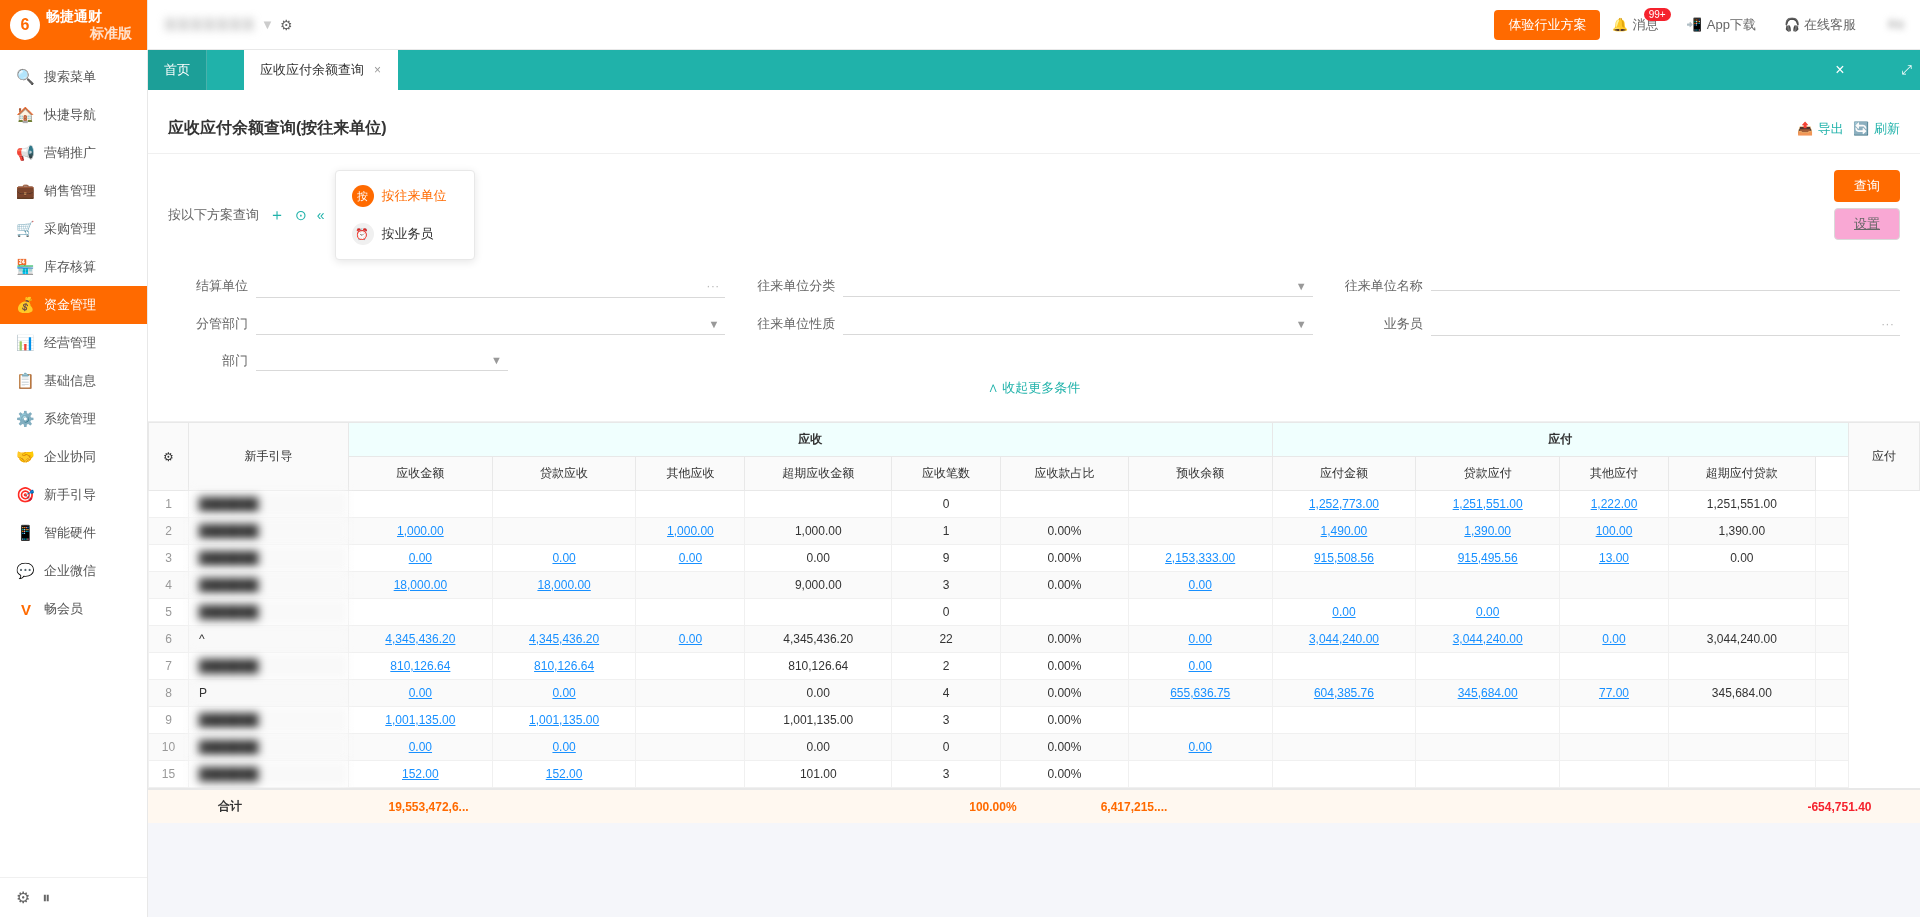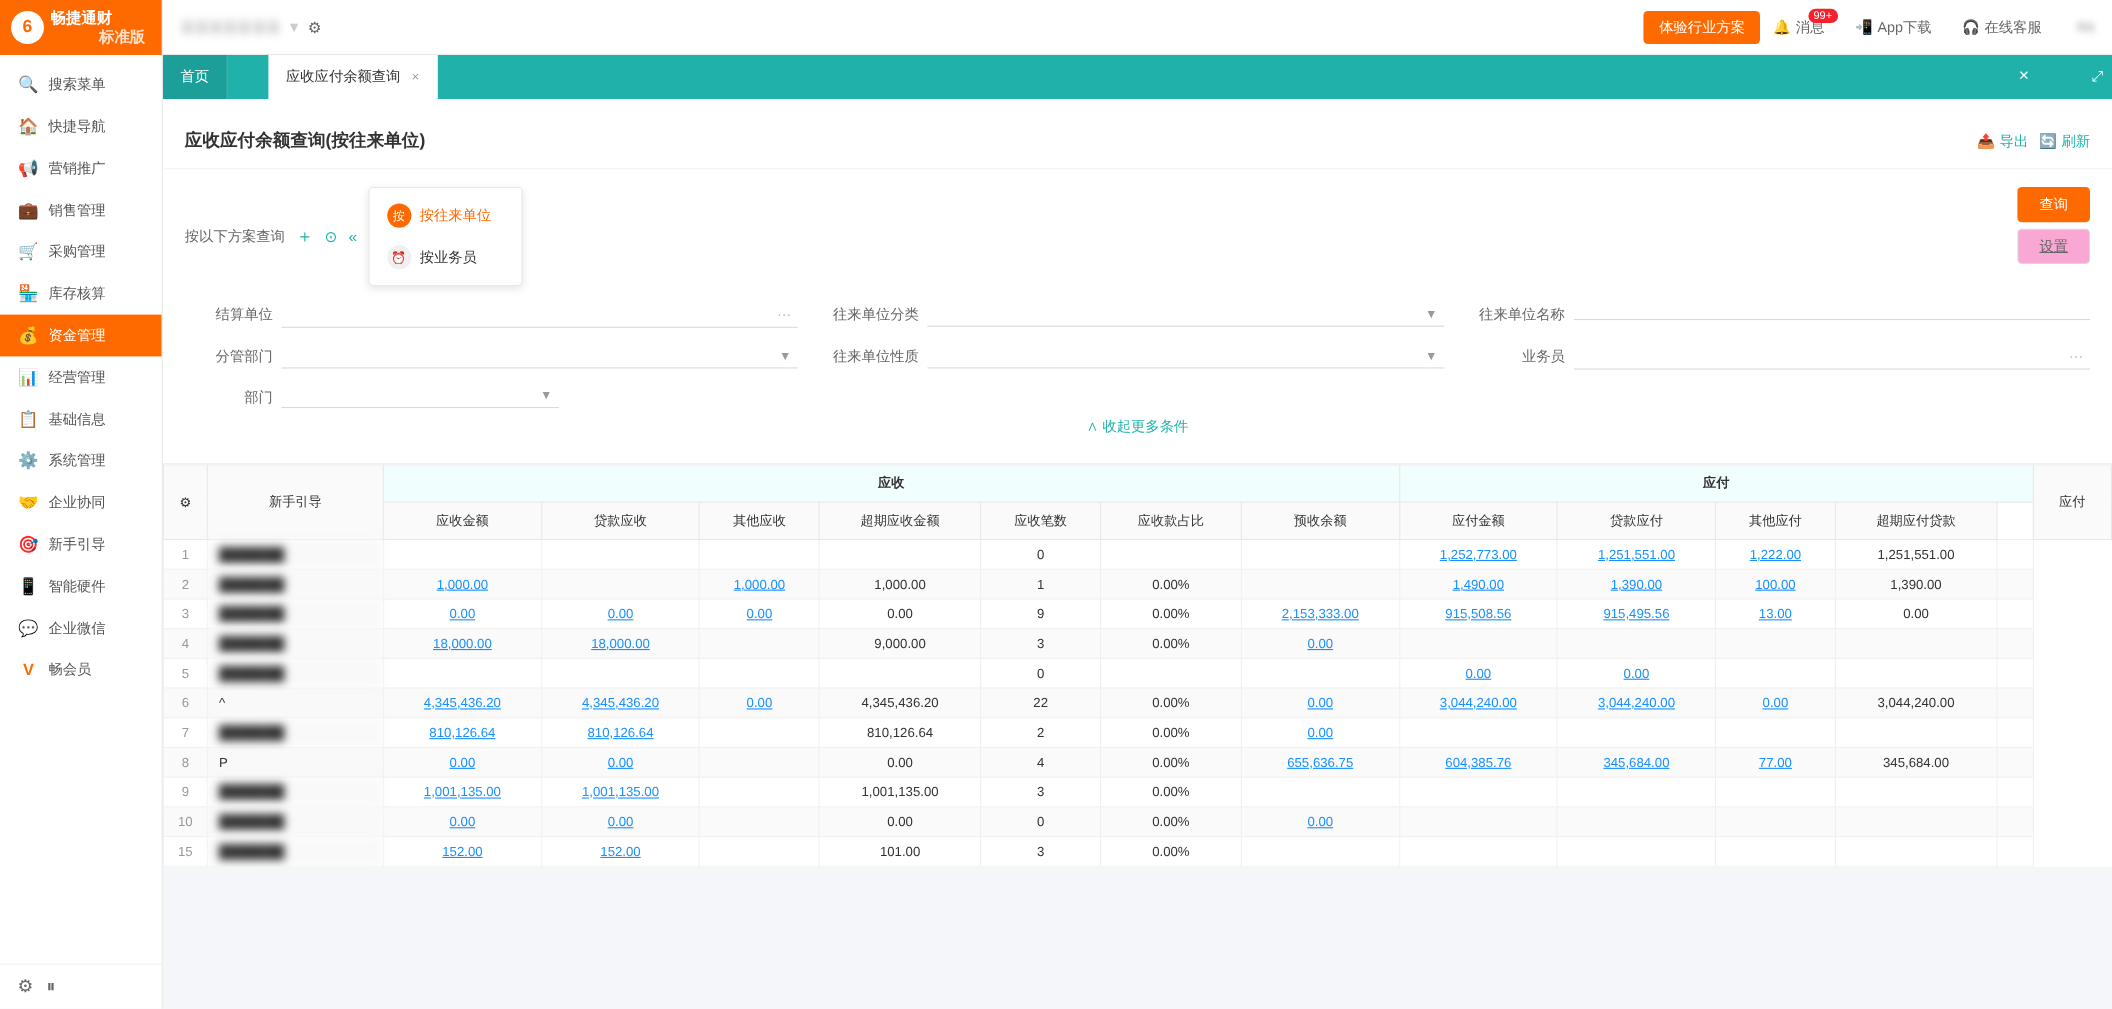--- a/index.html
+++ b/index.html
@@ -596,14 +596,28 @@
     <td class="link"></td>
     <td class="link"></td>
     <td class="link"></td>
     <td></td>
     <td></td>
   </tr>
           </tbody>
       </table>
     </div>
 
+    <div class="table-footer">
+      <div class="footer-label">合计</div>
+      <div class="footer-cell orange">19,553,472,6...</div>
+      <div class="footer-cell"></div>
+      <div class="footer-cell"></div>
+      <div class="footer-cell"></div>
+      <div class="footer-cell orange">100.00%</div>
+      <div class="footer-cell orange">6,417,215....</div>
+      <div class="footer-cell"></div>
+      <div class="footer-cell"></div>
+      <div class="footer-cell"></div>
+      <div class="footer-cell"></div>
+      <div class="footer-cell red">-654,751.40</div>
+    </div>
   </div>
 </div>
 
 </body></html>

